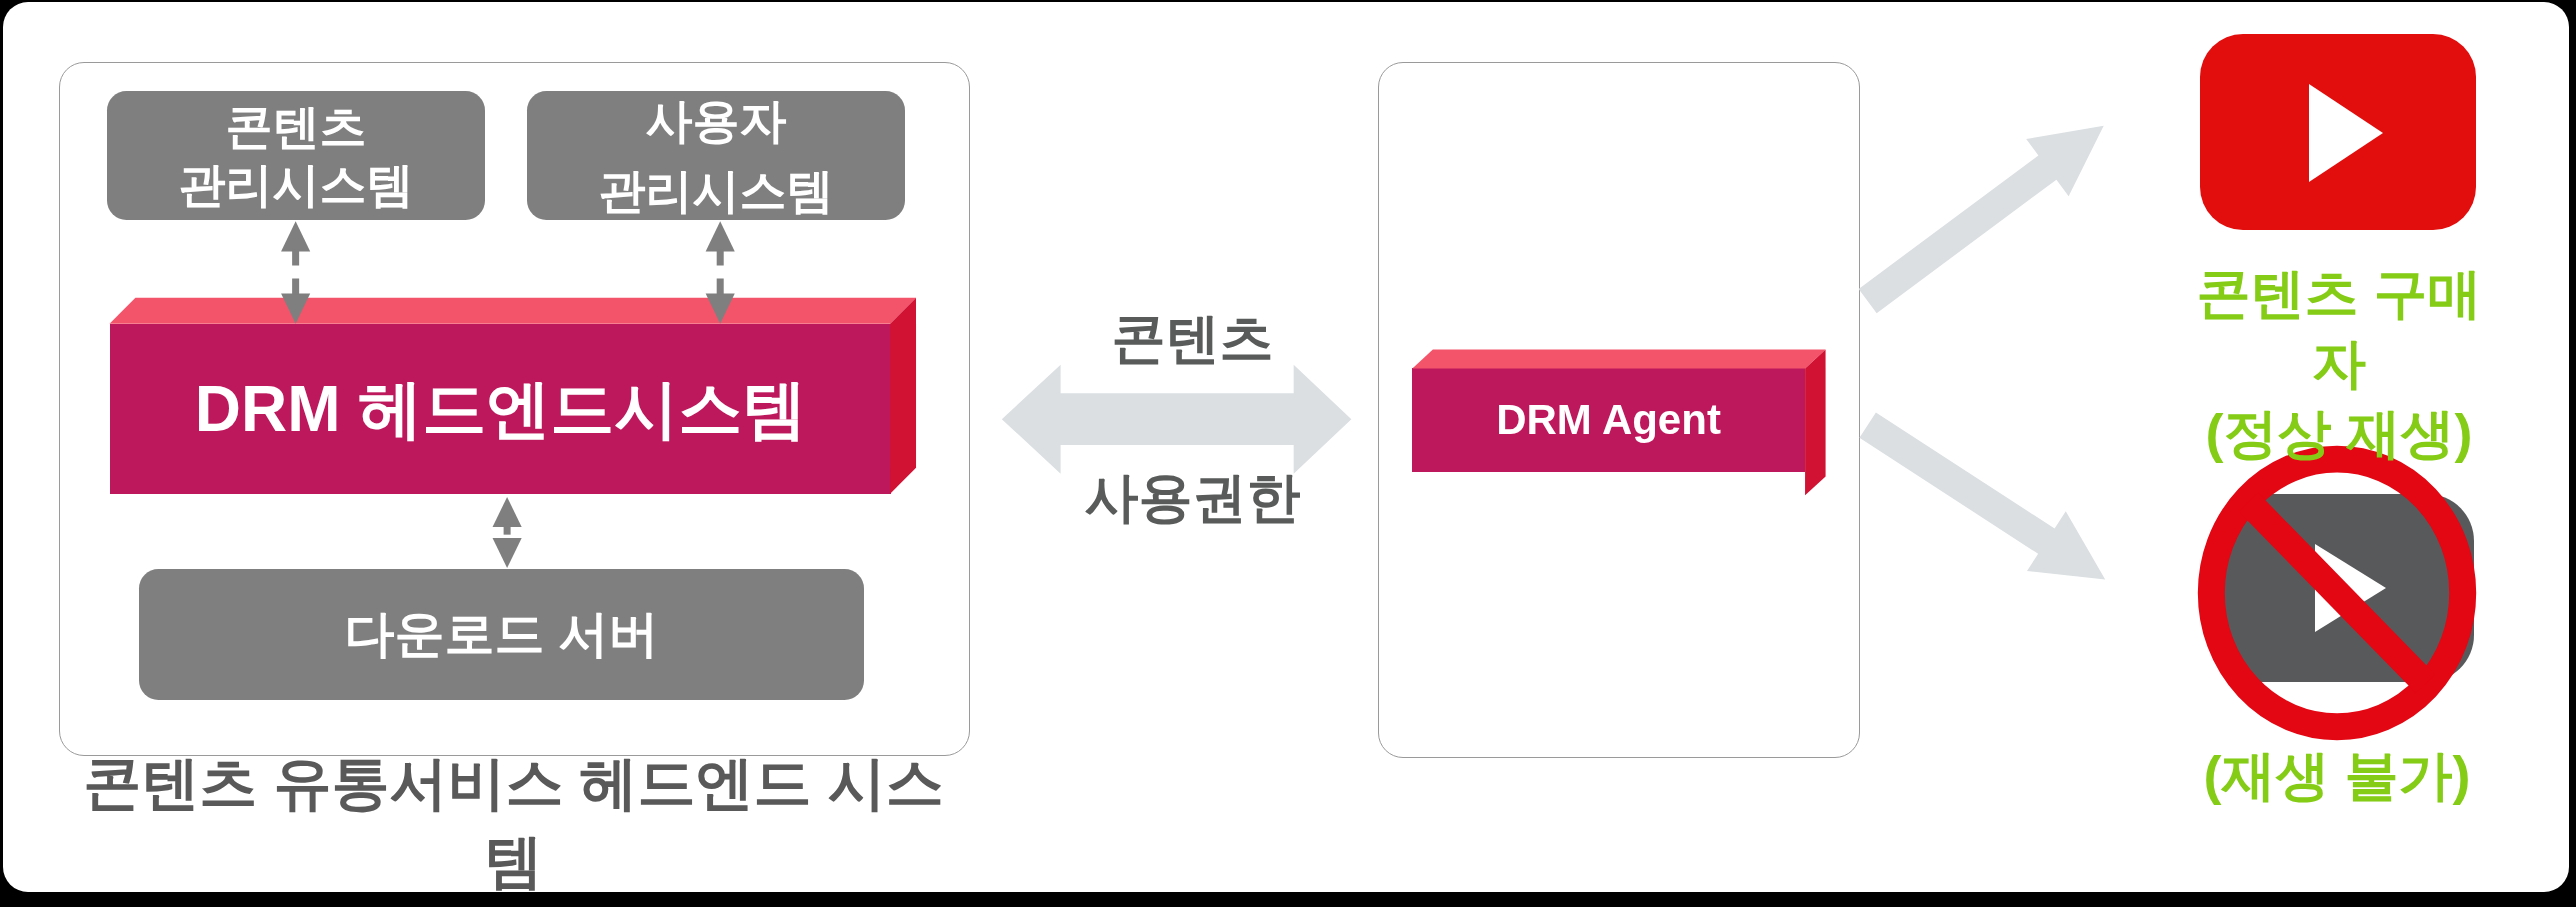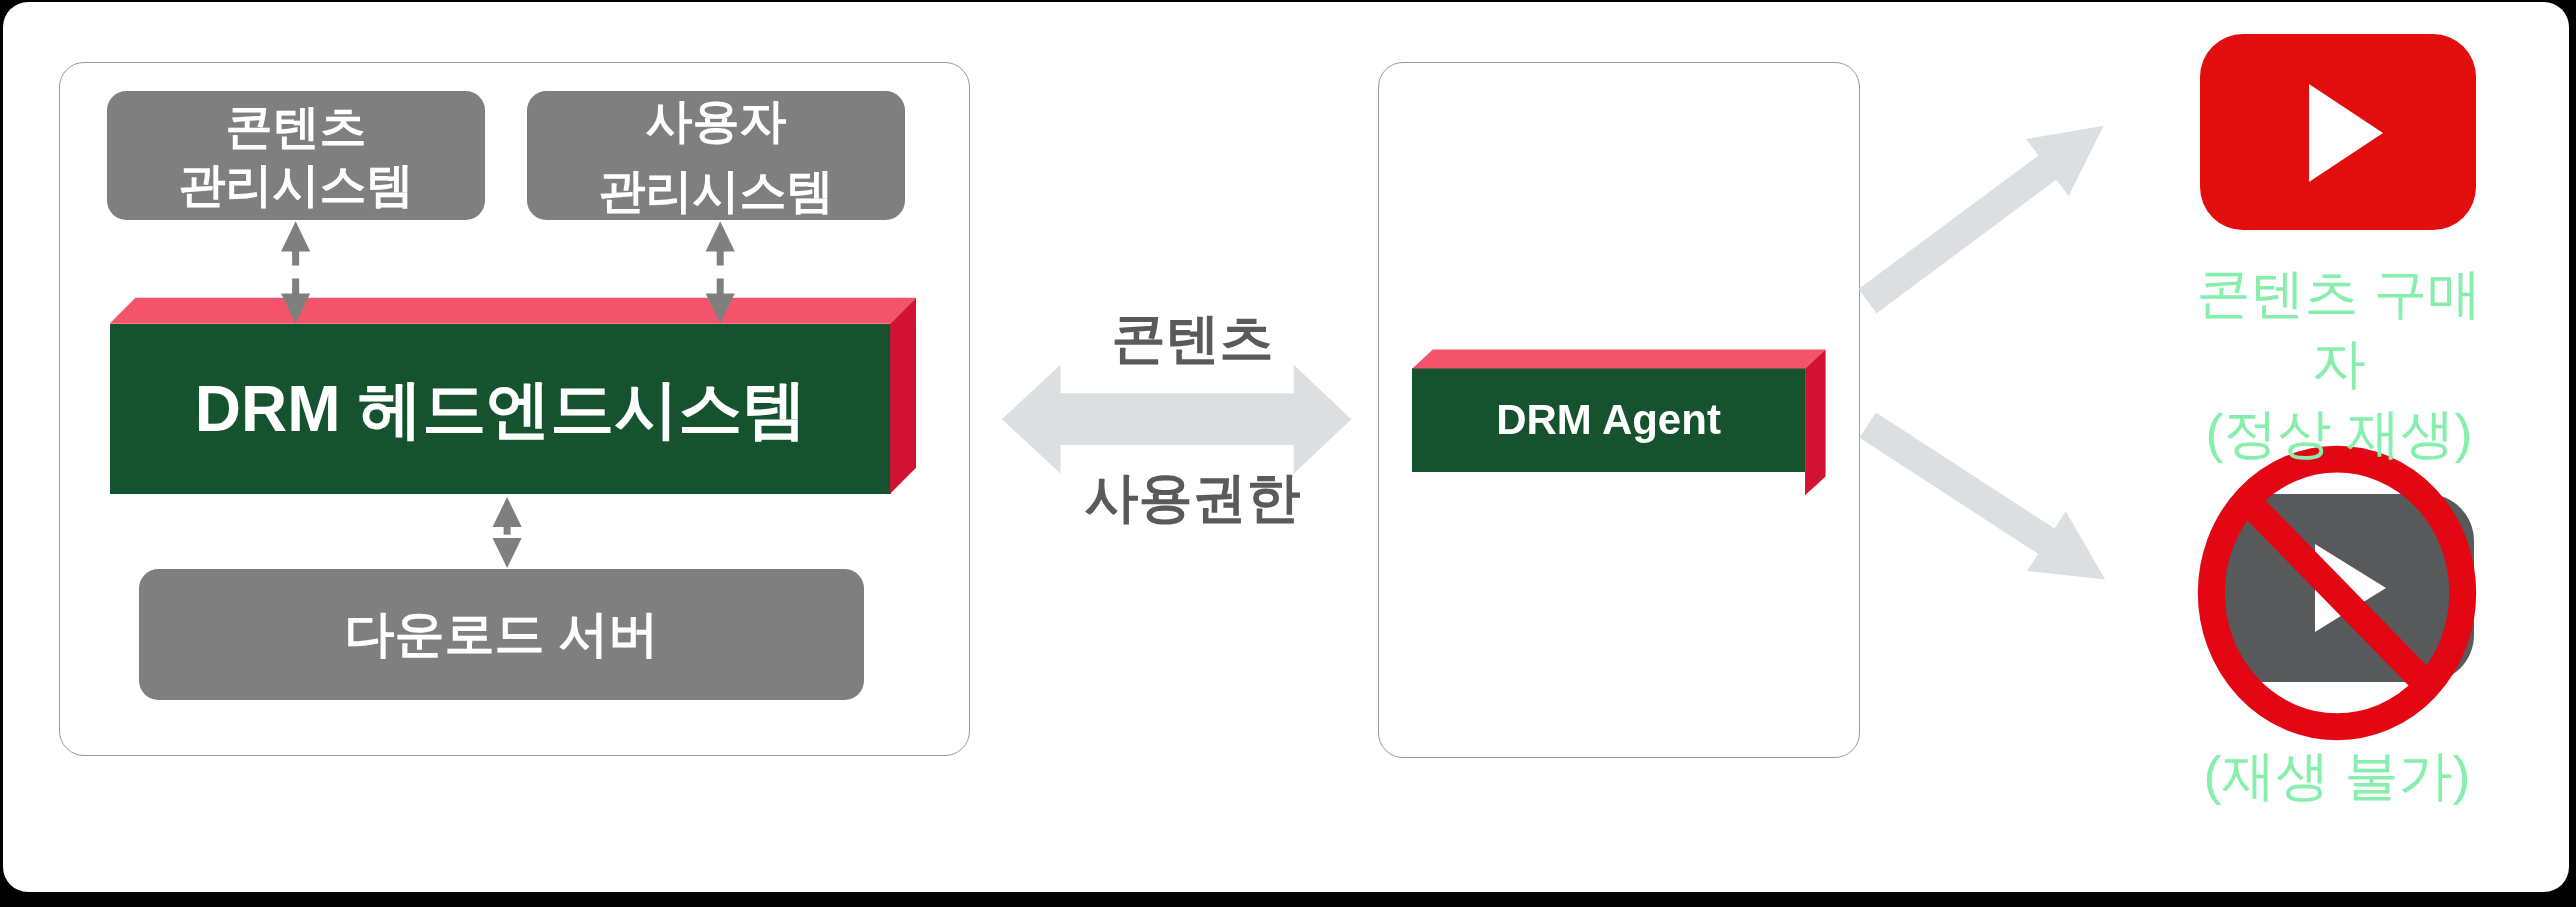--- a/index.html
+++ b/index.html
@@ -10,33 +10,33 @@
          background:#fff;border-radius:25px;}
   .container-box{position:absolute;background:#fff;border:1.6px solid #9a9a9a;border-radius:25px;}
   .left-container{left:59px;top:62px;width:909px;height:692px;}
   .mid-container{left:1378px;top:62px;width:480px;height:694px;}
   .gray-box{position:absolute;background:#7f7f7f;border-radius:19.4px;color:#fff;
             display:flex;flex-direction:column;align-items:center;justify-content:center;
             font-weight:bold;font-size:47px;line-height:1.22;text-align:center;z-index:3;}
   .box-cms{left:107px;top:91px;width:378px;height:129px;}
   .box-ums{left:527px;top:91px;width:378px;height:129px;gap:12px;}
   .box-download{left:139px;top:569px;width:725px;height:131px;font-size:50px;text-align:right;}
-  .red-front{position:absolute;background:#14532d;color:#fff;display:flex;align-items:center;
+  .red-front{position:absolute;background:#be185d;color:#fff;display:flex;align-items:center;
              justify-content:center;font-weight:bold;z-index:3;}
   .red-headend{left:110px;top:324px;width:781px;height:170px;font-size:64px;}
   .red-agent{left:1412px;top:368px;width:393px;height:104px;font-size:42px;}
   .flow-label{position:absolute;color:#595b5b;font-weight:bold;font-size:54px;
               text-align:center;z-index:6;display:flex;align-items:center;justify-content:center;}
   .lbl-content{left:1052px;top:308px;width:281px;height:63px;}
   .lbl-rights{left:1052px;top:467px;width:281px;height:63px;}
   .caption{position:absolute;color:#595959;font-weight:bold;font-size:58px;text-align:center;
            display:flex;align-items:center;justify-content:center;z-index:6;}
   .cap-headend{left:59px;top:780px;width:909px;height:86px;}
   .cap-device{left:1378px;top:780px;width:480px;height:86px;}
-  .outcome-label{position:absolute;color:#86efac;font-weight:normal;font-size:54px;
+  .outcome-label{position:absolute;color:#84cc16;font-weight:bold;font-size:54px;
                  line-height:70px;text-align:center;z-index:6;}
   .lbl-purchaser{left:2177px;top:258px;width:324px;}
   .lbl-nonpurchaser{left:2175px;top:740px;width:324px;}
   .yt-icon{position:absolute;left:2200px;top:34px;width:276px;height:196px;background:#e20d0d;
            border-radius:43px;z-index:4;}
   .yt-play{position:absolute;left:109px;top:50px;width:0;height:0;
            border-top:49px solid transparent;border-bottom:49px solid transparent;
            border-left:74px solid #fff;}
   .noplay-icon{position:absolute;left:2215px;top:494px;width:259px;height:188px;background:#58595b;
                border-radius:47px;z-index:4;}
@@ -63,20 +63,21 @@
   <div class="gray-box box-ums">
     <span>사용자</span>
     <span>관리시스템</span>
   </div>
 
   <div class="red-front red-headend">DRM 헤드엔드시스템</div>
   <div class="red-front red-agent">DRM Agent</div>
 
   <div class="gray-box box-download">다운로드 서버</div>
 
+  <div class="caption cap-headend">콘텐츠 유통서비스 헤드엔드 시스템</div>
 
   <div class="flow-label lbl-content">콘텐츠</div>
   <div class="flow-label lbl-rights">사용권한</div>
 
   <div class="yt-icon">
     <div class="yt-play"></div>
   </div>
   <div class="noplay-icon">
     <div class="noplay-play"></div>
   </div>

